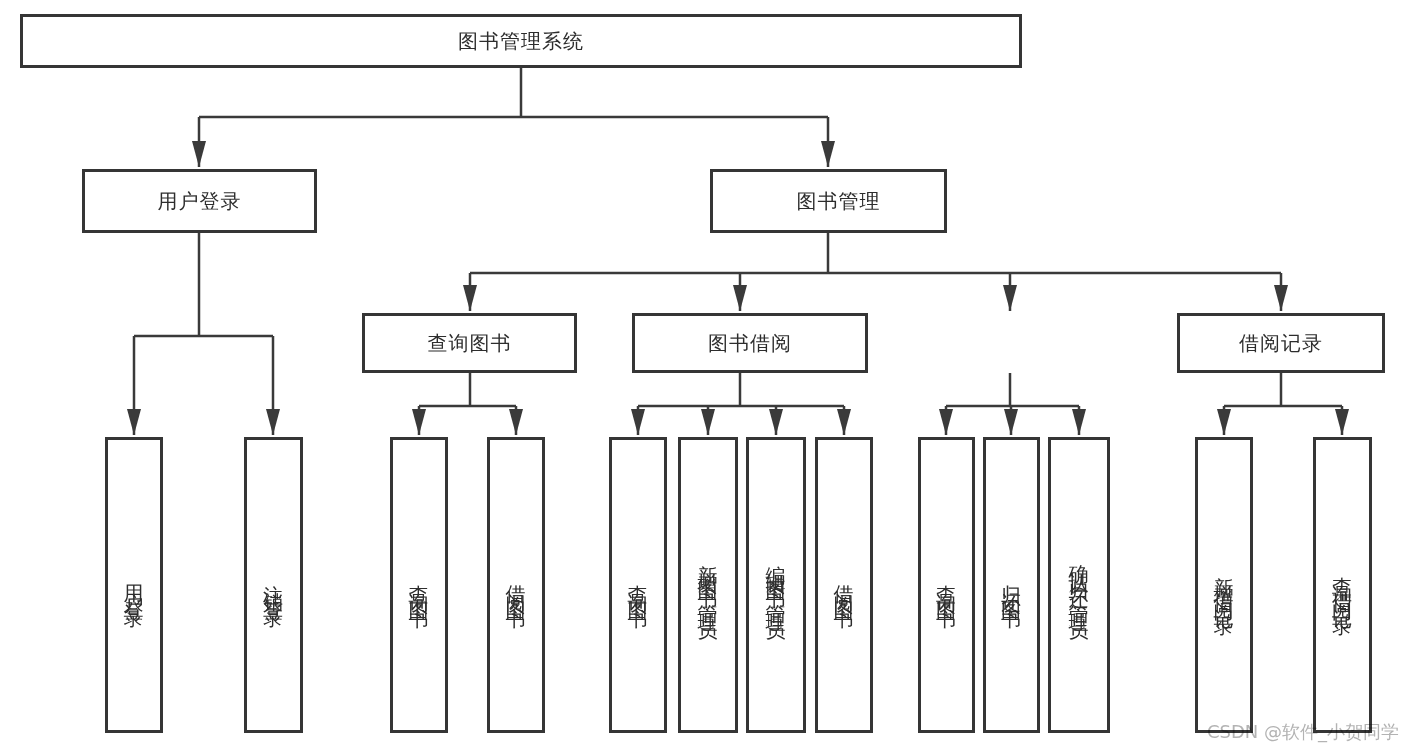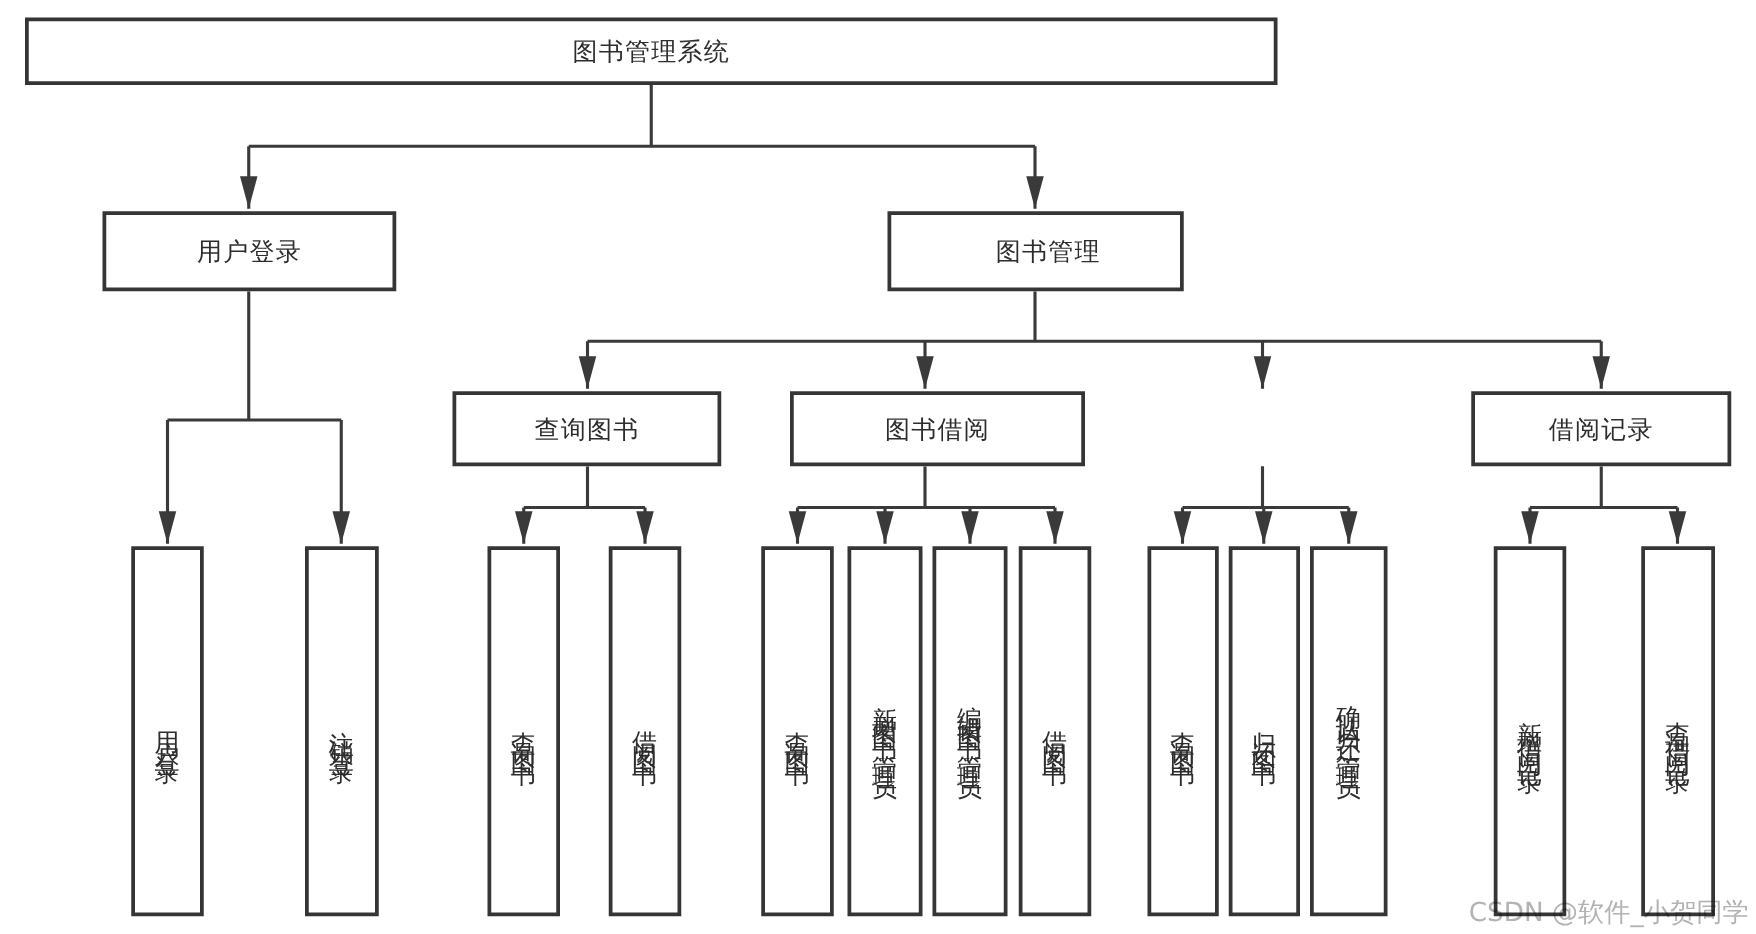--- a/index.html
+++ b/index.html
@@ -37,21 +37,21 @@
     font-size: 20px;
     writing-mode: vertical-rl;
     text-orientation: mixed;
     letter-spacing: 8px;
     line-height: 1;
   }
   .watermark {
     position: absolute;
     right: 6px;
     bottom: 3px;
-    font-size: 21px;
+    font-size: 18px;
     color: #b3b3b3;
     mix-blend-mode: multiply;
     white-space: nowrap;
   }
 </style>
 </head>
 <body>
 
 <div class="canvas">
 

